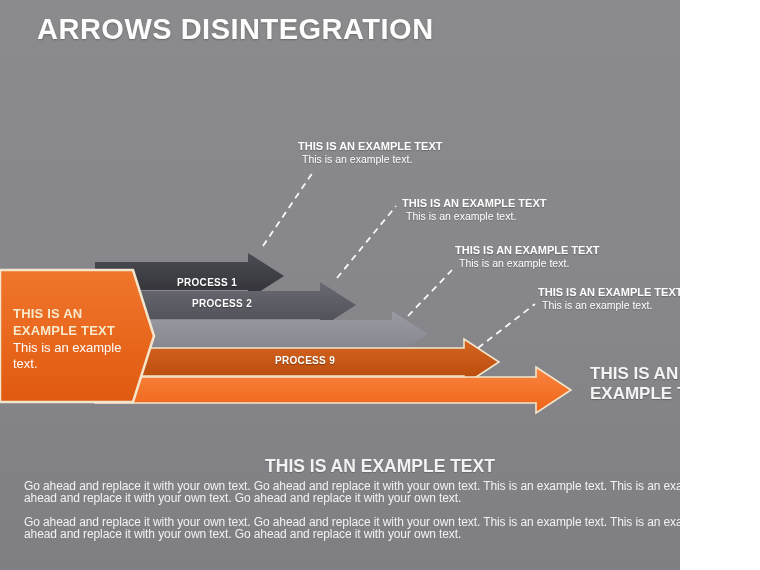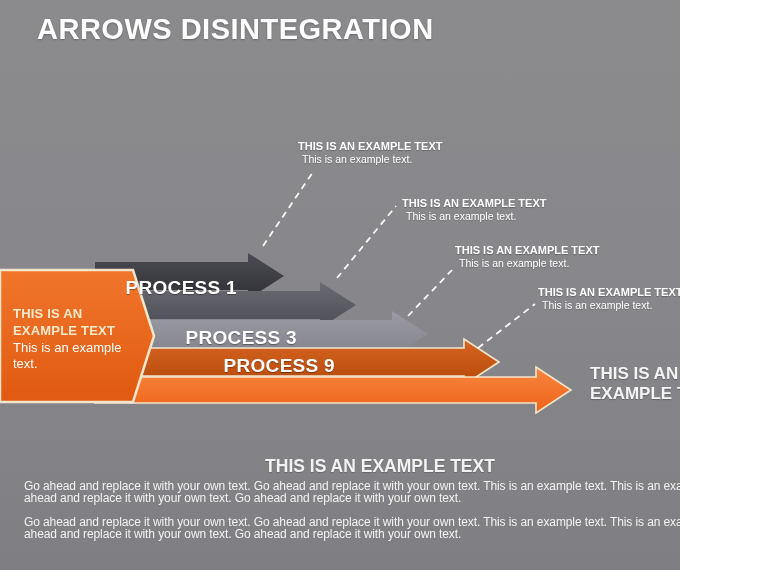--- a/index.html
+++ b/index.html
@@ -21,21 +21,21 @@
   #diagram-svg{left:0;top:0;}
   
   #intro-text{left:13px;top:305px;width:124px;color:#fff;}
   #intro-text .bold{
     display:block;font-size:13px;font-weight:bold;line-height:17px;
     color:#f7e9cb;letter-spacing:.2px;
   }
   #intro-text .reg{display:block;font-size:13px;line-height:16px;margin-top:1px;}
   
   .proc-label{
-    font-size:19px;font-weight:bold;color:#ffffff;
+    font-size:10px;font-weight:bold;color:#ffffff;
     text-align:right;width:120px;letter-spacing:.3px;
     text-shadow:0 1px 1px rgba(0,0,0,.35);
     white-space:nowrap;
   }
   #proc-1{left:117px;top:277px;}
   #proc-2{left:132px;top:298px;}
   #proc-3{left:177px;top:327px;}
   #proc-4{left:215px;top:355px;}
   #proc-5{left:286px;top:383px;}
   
@@ -122,21 +122,21 @@
   </svg>
 
   <div id="title" class="abs">ARROWS DISINTEGRATION</div>
 
   <div id="intro-text" class="abs">
     <span class="bold">THIS IS AN EXAMPLE TEXT</span>
     <span class="reg">This is an example text.</span>
   </div>
 
   <div id="proc-1" class="abs proc-label">PROCESS 1</div>
-  <div id="proc-3" class="abs proc-label">PROCESS 3</div>
+  <div id="proc-2" class="abs proc-label">PROCESS 2</div>
   <div id="proc-4" class="abs proc-label">PROCESS 9</div>
 
   <div id="callout-1" class="abs callout">
     <span class="c-bold">THIS IS AN EXAMPLE TEXT</span>
     <span class="c-reg">This is an example text.</span>
   </div>
   <div id="callout-2" class="abs callout">
     <span class="c-bold">THIS IS AN EXAMPLE TEXT</span>
     <span class="c-reg">This is an example text.</span>
   </div>

